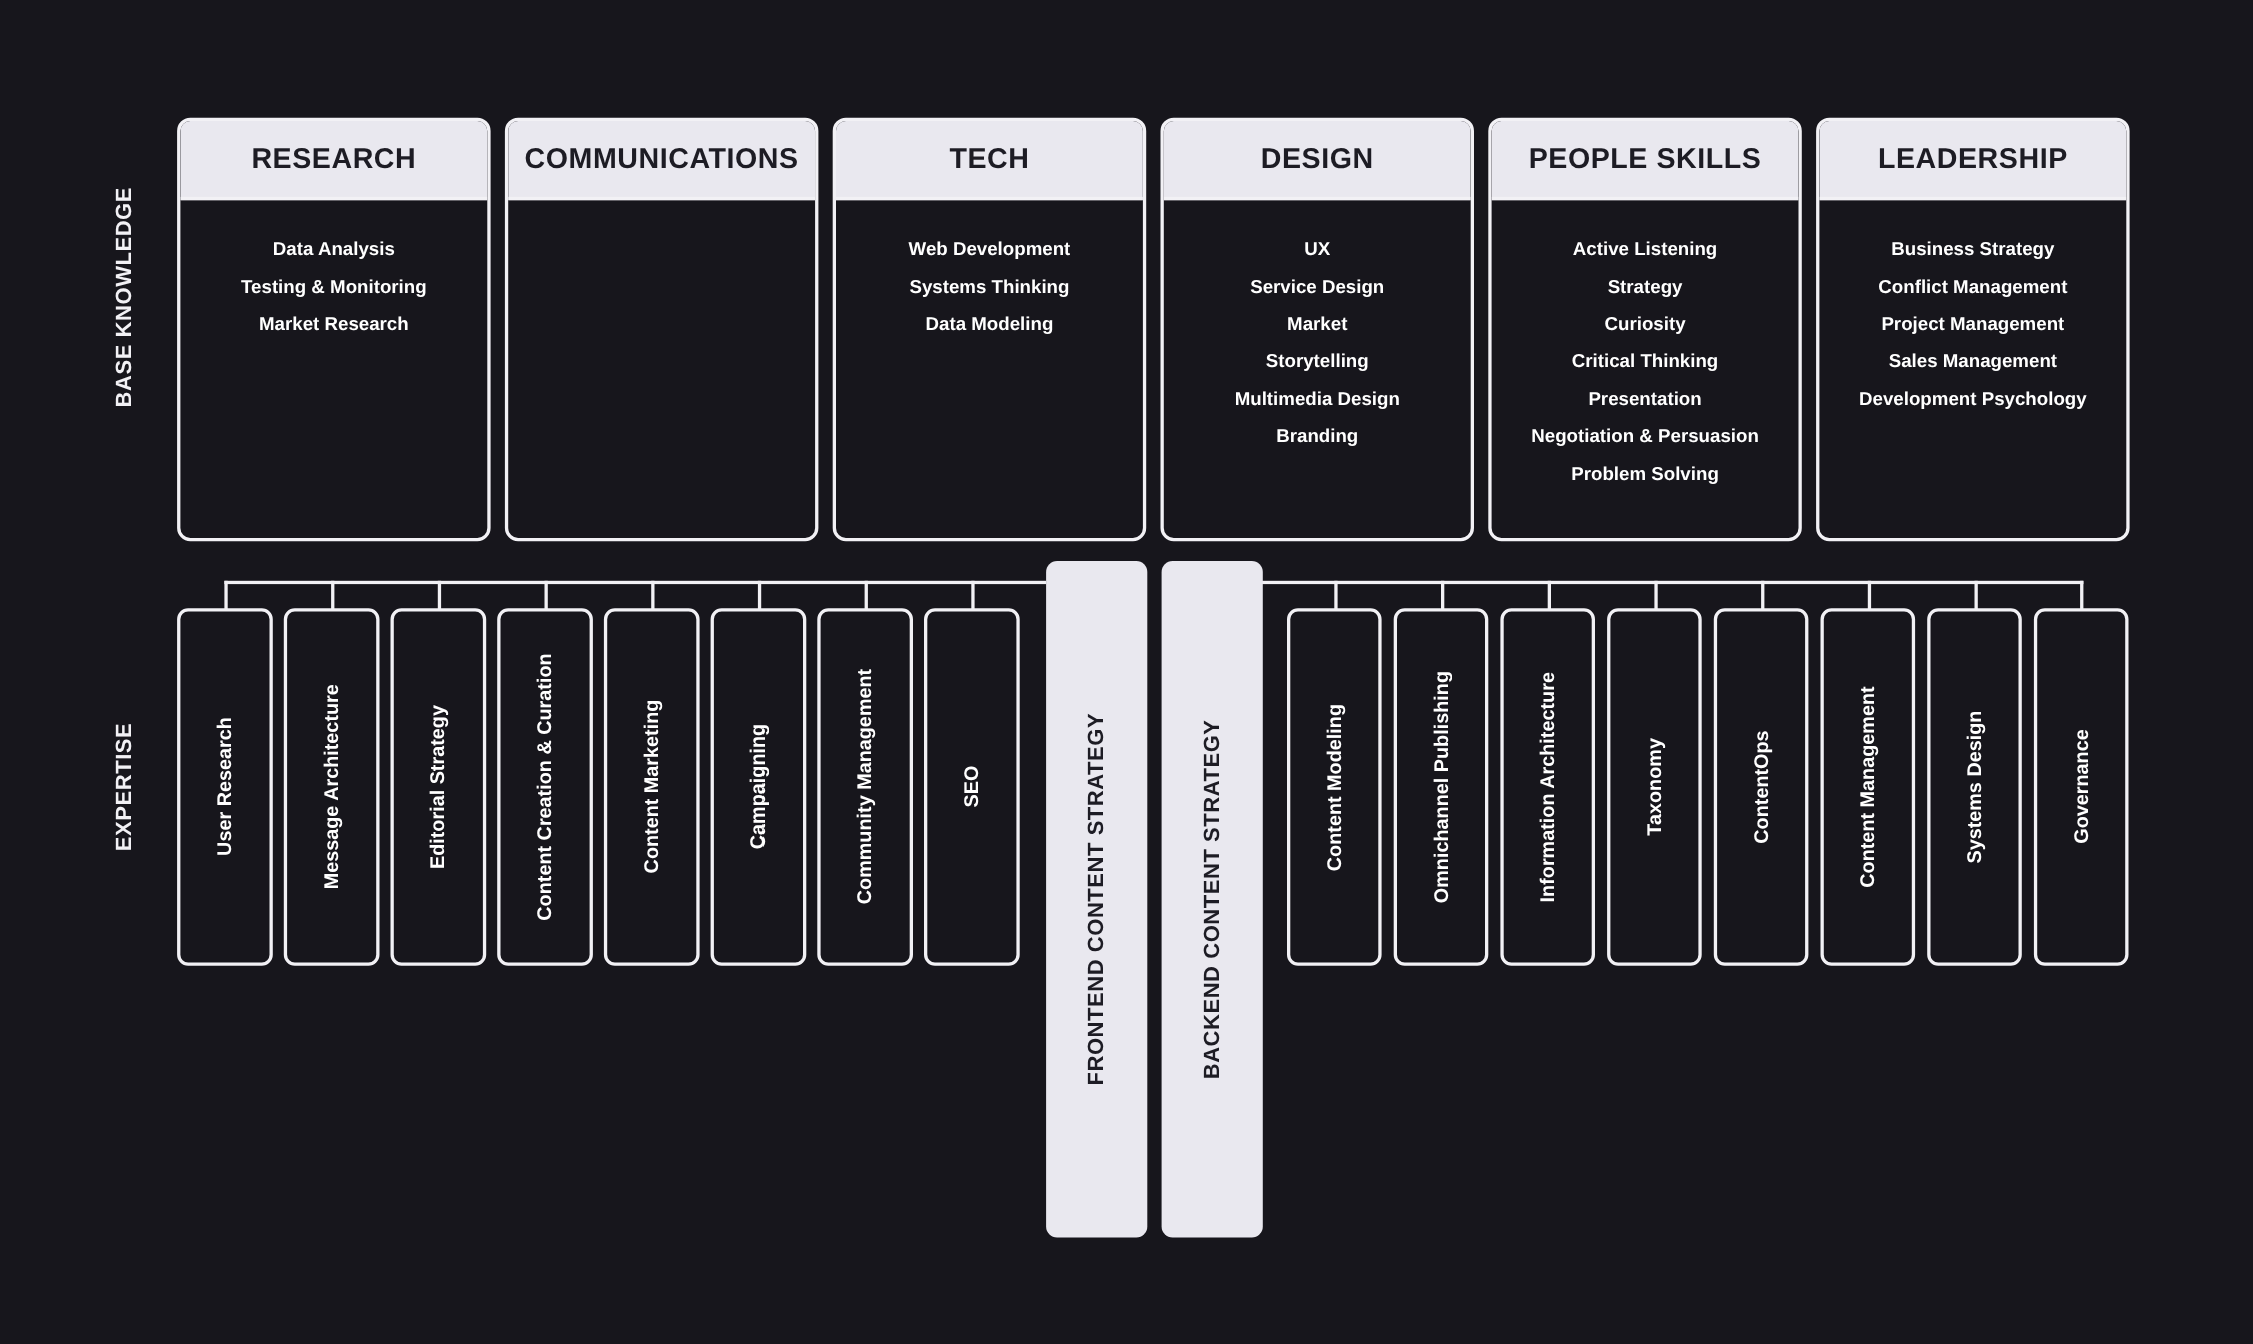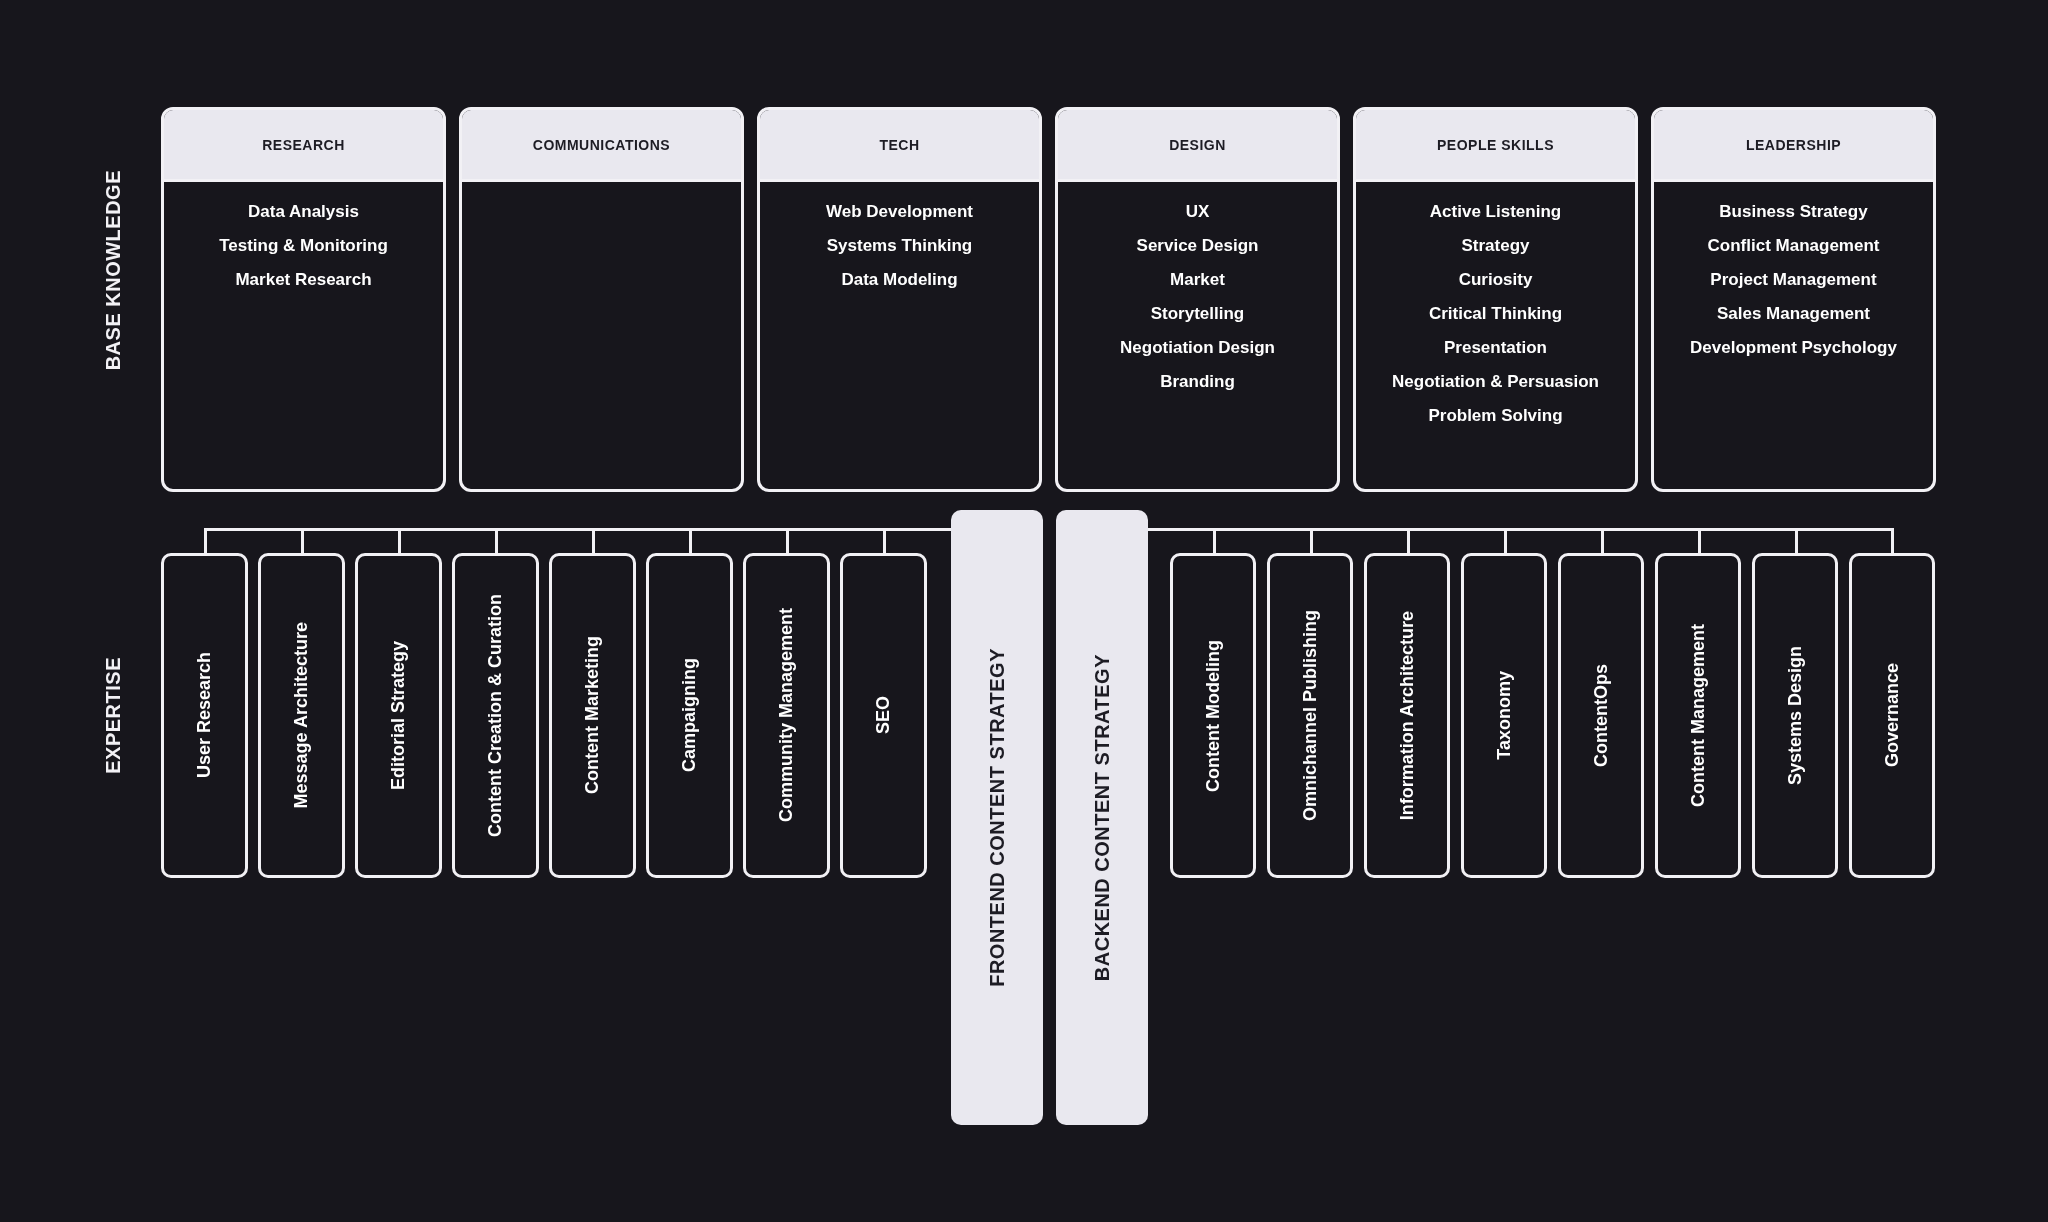--- a/index.html
+++ b/index.html
@@ -42,26 +42,26 @@
     border-radius:12px;
     background:var(--bg);
     overflow:hidden;
   }
   .card-header{
     height:72px;
     background:var(--light);
     border-bottom:3px solid var(--line);
     display:flex;align-items:center;justify-content:center;
     color:var(--dark-text);
-    font-size:14px;
+    font-size:26px;
     letter-spacing:0.5px;
     text-align:center;
   }
   .card-items{
-    padding-top:13px;
+    padding-top:28px;
     display:flex;flex-direction:column;align-items:center;
   }
   .card-item{
     height:34px;line-height:34px;
     color:var(--white);
     font-size:17px;
     text-align:center;
     white-space:nowrap;
   }
   
@@ -134,21 +134,21 @@
     </div>
   </div>
 
   <div class="card">
     <div class="card-header">DESIGN</div>
     <div class="card-items">
       <div class="card-item">UX</div>
       <div class="card-item">Service Design</div>
       <div class="card-item">Market</div>
       <div class="card-item">Storytelling</div>
-      <div class="card-item">Negotiation Design</div>
+      <div class="card-item">Multimedia Design</div>
       <div class="card-item">Branding</div>
     </div>
   </div>
 
   <div class="card">
     <div class="card-header">PEOPLE SKILLS</div>
     <div class="card-items">
       <div class="card-item">Active Listening</div>
       <div class="card-item">Strategy</div>
       <div class="card-item">Curiosity</div>

